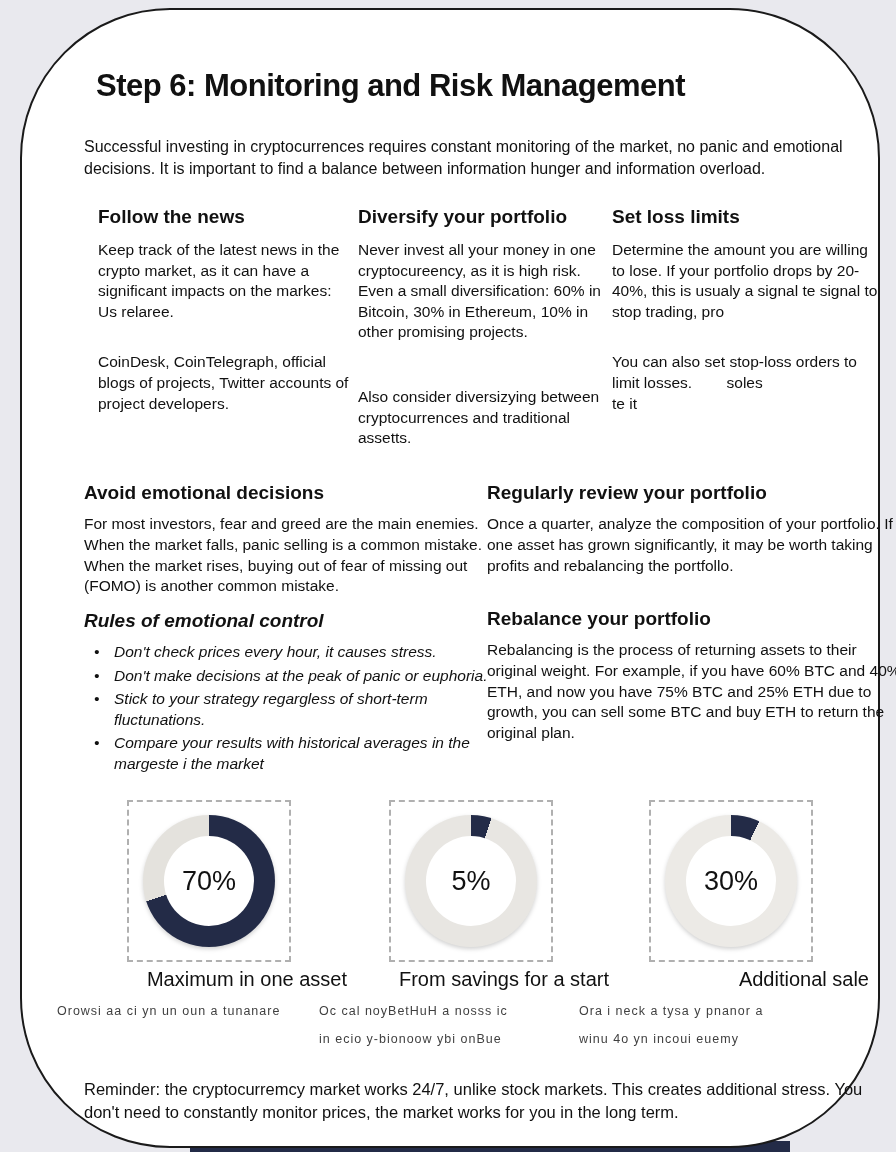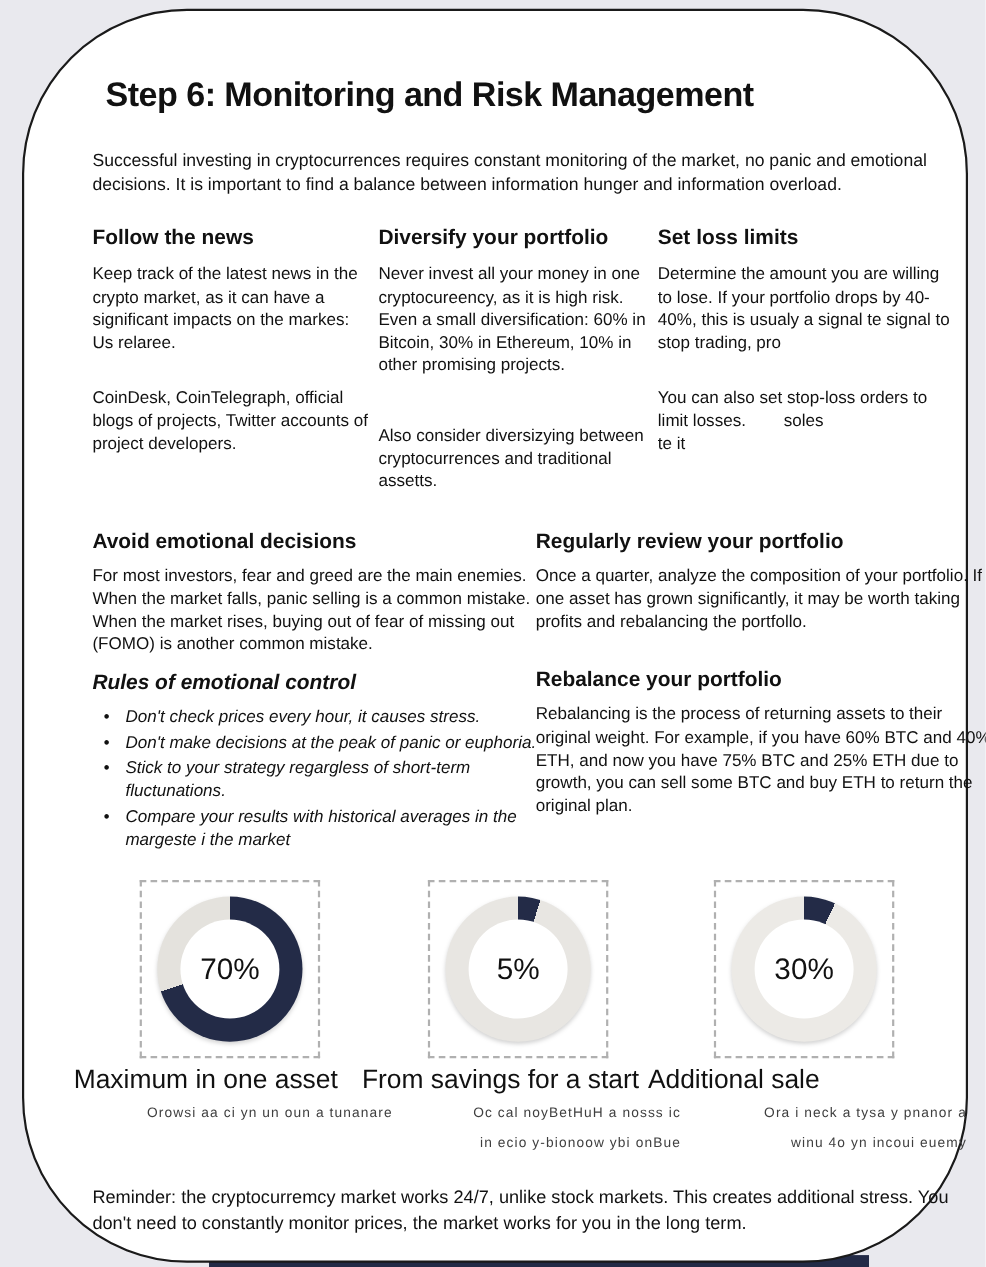--- a/index.html
+++ b/index.html
@@ -3,21 +3,21 @@
 <meta charset="utf-8">
 <style>
   html,body{margin:0;padding:0;}
   body{width:896px;height:1152px;background:#e9e9ee;font-family:"Liberation Sans",sans-serif;color:#111;overflow:hidden;}
   .canvas{position:relative;width:896px;height:1152px;}
   .bottom-bar{position:absolute;left:190px;top:1141px;width:600px;height:11px;background:#232b47;z-index:0;}
   .page{position:absolute;left:20px;top:8px;width:856px;height:1136px;background:#ffffff;border:2px solid #1a1a1a;border-radius:150px;z-index:1;}
   .abs{position:absolute;}
   .page-title{left:62px;top:58px;width:760px;font-size:31px;font-weight:bold;letter-spacing:-0.5px;margin-left:12px;}
   .intro{left:62px;top:126px;width:762px;font-size:16px;line-height:1.35;}
-  .col{top:196px;}
+  .col{top:196px;margin-left:14px;}
   .col h3{margin:0 0 12px 0;font-size:19px;font-weight:bold;}
   .col p{margin:0;font-size:15.5px;line-height:1.33;}
   .col .p2{margin-top:30px;}
   .col1{left:62px;width:256px;}
   .col2{left:322px;width:262px;}
   .col2 .p2{margin-top:44px;}
   .col3{left:576px;width:268px;}
   .col3 p{white-space:pre-wrap;}
   .sec h3{margin:0 0 10px 0;font-size:19px;font-weight:bold;}
   .sec p{margin:0;font-size:15.5px;line-height:1.34;}
@@ -26,23 +26,23 @@
   .sec-rules{left:62px;top:600px;width:412px;font-style:italic;}
   .sec-rebalance{left:465px;top:598px;width:420px;}
   .sec-rules ul{margin:0;padding:0 0 0 10px;list-style:none;}
   .sec-rules li{position:relative;padding-left:20px;font-size:15.5px;line-height:1.33;margin-bottom:3px;}
   .sec-rules li::before{content:"\2022";position:absolute;left:0;top:0;}
   .chart-box{top:790px;width:160px;height:158px;border:2px dashed #b0b0b0;display:flex;align-items:center;justify-content:center;}
   .box1{left:105px;} .box2{left:367px;} .box3{left:627px;}
   .donut{position:relative;width:132px;height:132px;border-radius:50%;filter:drop-shadow(0 2px 2px rgba(0,0,0,0.18));}
   .donut::after{content:"";position:absolute;left:21px;top:21px;width:90px;height:90px;border-radius:50%;background:#ffffff;}
   .donut-label{position:absolute;left:0;top:0;width:132px;height:132px;display:flex;align-items:center;justify-content:center;font-size:27px;color:#111;z-index:2;}
-  .chart-cap{top:958px;width:280px;text-align:left;font-size:24px;color:#111;}
+  .chart-cap{top:958px;width:280px;text-align:right;font-size:20px;color:#111;}
   .cap1{left:45px;} .cap2{left:307px;} .cap3{left:567px;}
-  .chart-sub{top:988px;width:300px;text-align:right;font-size:12.5px;color:#3f3f3f;letter-spacing:1px;line-height:2.2;}
+  .chart-sub{top:988px;width:300px;text-align:left;font-size:12.5px;color:#3f3f3f;letter-spacing:1px;line-height:2.2;}
   .sub1{left:35px;} .sub2{left:297px;} .sub3{left:557px;}
   .reminder{left:62px;top:1068px;width:782px;font-size:16.5px;line-height:1.4;}
 </style>
 </head>
 <body>
 
 <div class="canvas">
   <div class="bottom-bar"></div>
 
   <div class="page">
@@ -56,21 +56,21 @@
     </div>
 
     <div class="abs col col2">
       <h3>Diversify your portfolio</h3>
       <p class="p1">Never invest all your money in one cryptocureency, as it is high risk. Even a small diversification: 60% in Bitcoin, 30% in Ethereum, 10% in other promising projects.</p>
       <p class="p2">Also consider diversizying between cryptocurrences and traditional assetts.</p>
     </div>
 
     <div class="abs col col3">
       <h3>Set loss limits</h3>
-      <p class="p1">Determine the amount you are willing to lose. If your portfolio drops by 40-40%, this is usualy a signal te signal to stop trading, pro</p>
+      <p class="p1">Determine the amount you are willing to lose. If your portfolio drops by 20-40%, this is usualy a signal te signal to stop trading, pro</p>
       <p class="p2">You can also set stop-loss orders to limit losses.        soles
 te it</p>
     </div>
 
     <div class="abs sec sec-avoid">
       <h3>Avoid emotional decisions</h3>
       <p>For most investors, fear and greed are the main enemies. When the market falls, panic selling is a common mistake. When the market rises, buying out of fear of missing out (FOMO) is another common mistake.</p>
     </div>
 
     <div class="abs sec sec-review">

